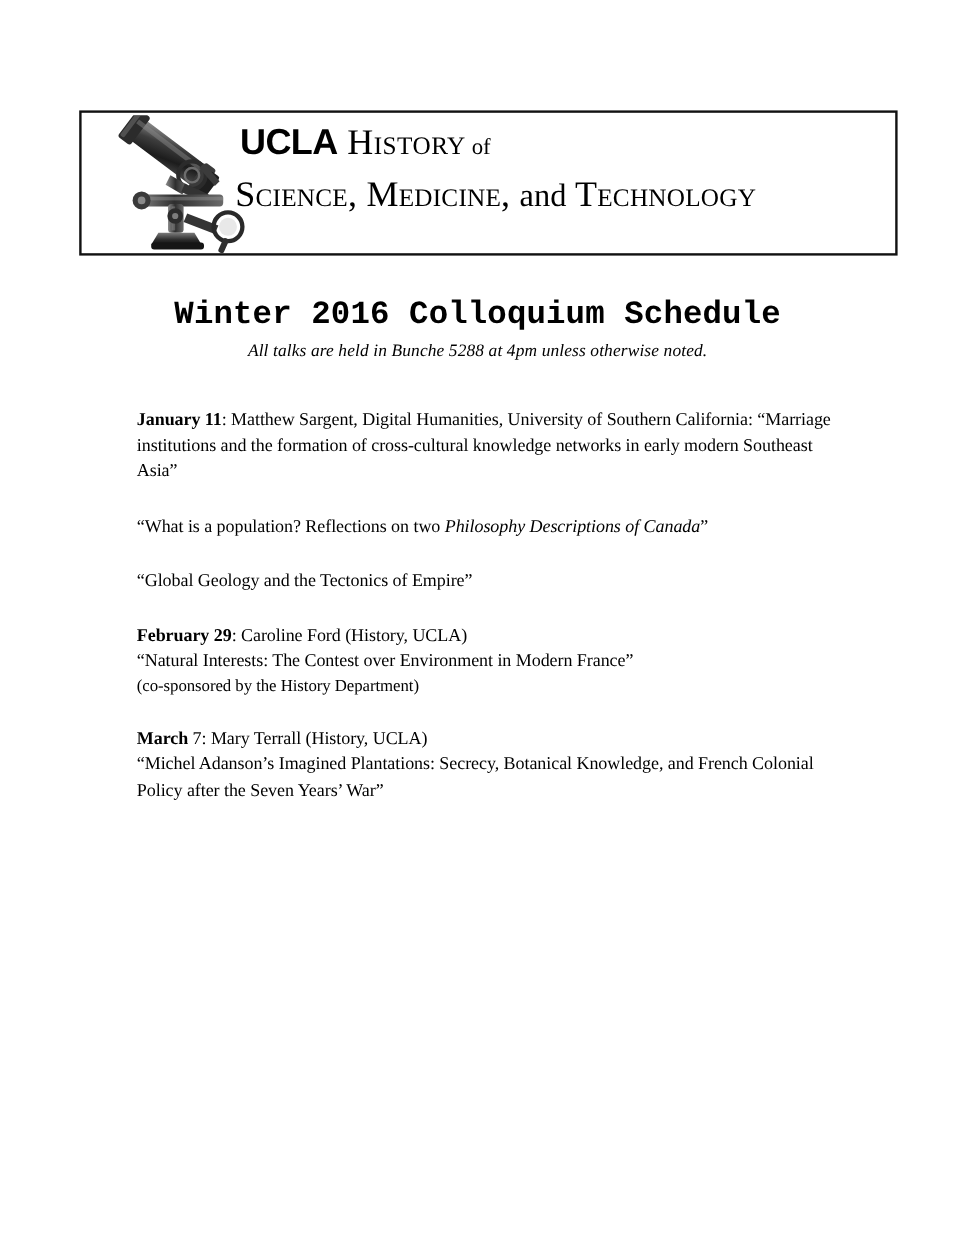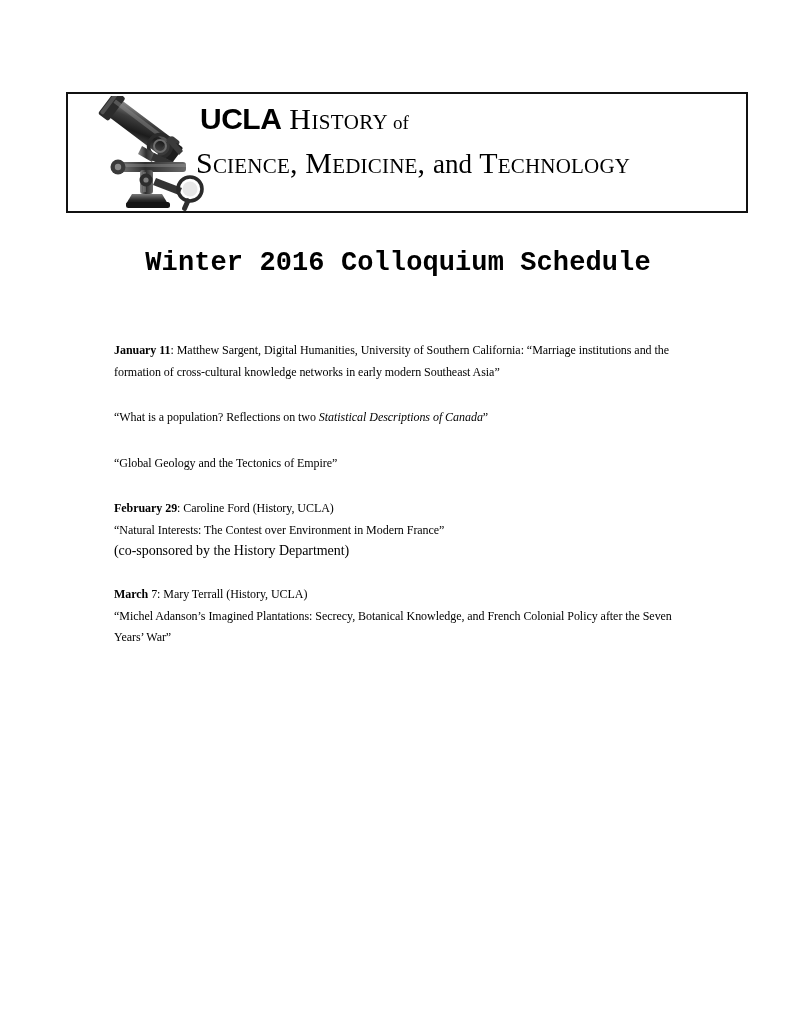--- a/index.html
+++ b/index.html
@@ -115,21 +115,21 @@
     position: absolute;
     left: 114px;
     top: 340px;
     width: 580px;
   }
   .entry {
     margin-bottom: 24px;
   }
   .entry:last-child { margin-bottom: 0; }
   .entry-line {
-    font-size: 12px;
+    font-size: 15px;
     line-height: 21.5px;
     letter-spacing: -0.05px;
   }
   .entry-date {
     font-weight: bold;
   }
   .entry-note {
     font-size: 14px;
     line-height: 19px;
     letter-spacing: -0.05px;
@@ -213,30 +213,31 @@
         <span class="wm-and">and</span>
         <span>Technology</span>
       </div>
     </div>
 
   </div>
 </div>
 
 <div class="title-block">
   <div class="doc-title">Winter 2016 Colloquium Schedule</div>
+  <div class="doc-subtitle">All talks are held in Bunche 5288 at 4pm unless otherwise noted.</div>
 </div>
 
 <div class="schedule">
 
   <div class="entry">
     <div class="entry-line"><span class="entry-date">January 11</span><span>: </span><span>Matthew Sargent, Digital Humanities, University of Southern California:  “Marriage institutions and the formation of cross-cultural knowledge networks in early modern Southeast Asia”</span></div>
   </div>
 
   <div class="entry">
-    <div class="entry-line"><span>“What is a population? Reflections on two </span><span class="ital">Statistical Descriptions of Canada</span><span>”</span></div>
+    <div class="entry-line"><span>“What is a population? Reflections on two </span><span class="ital">Philosophy Descriptions of Canada</span><span>”</span></div>
   </div>
 
   <div class="entry">
     <div class="entry-line">“Global Geology and the Tectonics of Empire”</div>
   </div>
 
   <div class="entry">
     <div class="entry-line"><span class="entry-date">February 29</span><span>: </span><span>Caroline Ford (History, UCLA)</span></div>
     <div class="entry-line">“Natural Interests:  The Contest over Environment in Modern France”</div>
     <div class="entry-note">(co-sponsored by the History Department)</div>

